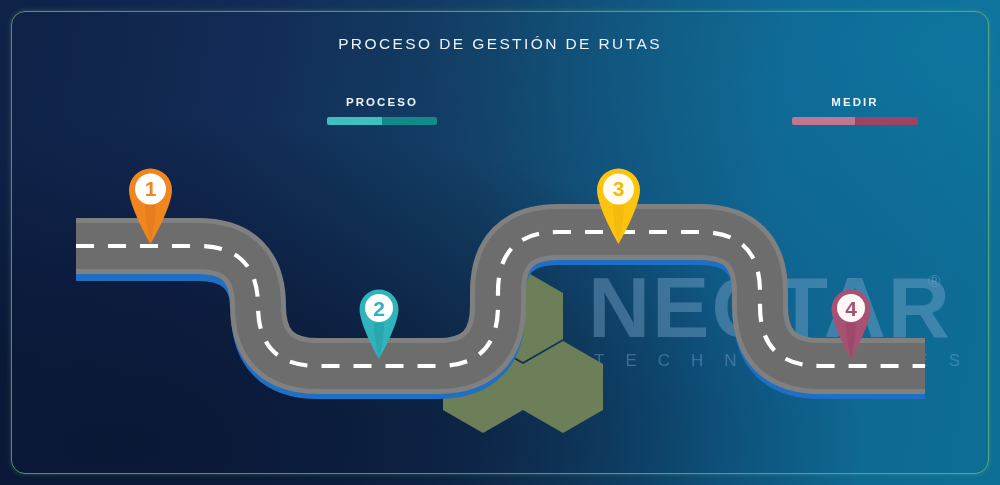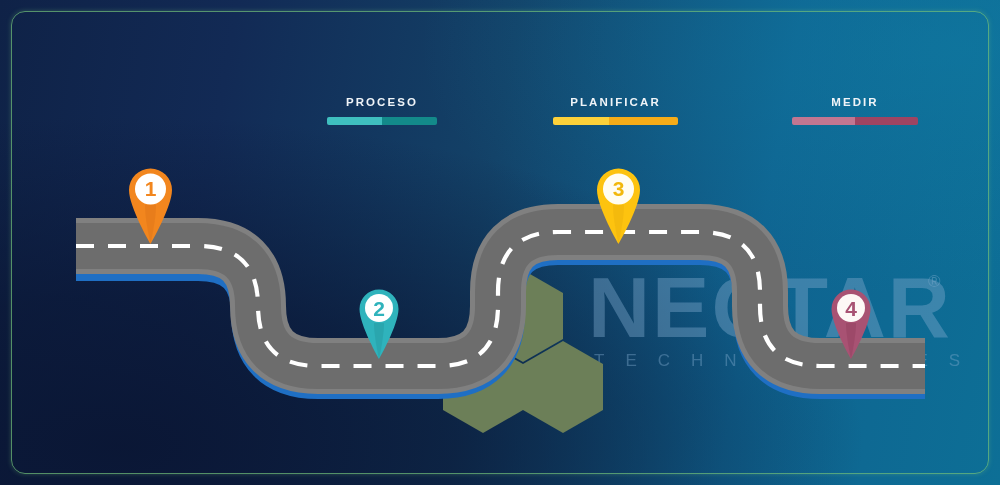--- a/index.html
+++ b/index.html
@@ -165,31 +165,28 @@
                L 700,232 Q 760,232 760,292 L 760,306 Q 760,366 820,366
                L 925,366"></path>
 
       <path fill="none" stroke="#ffffff" stroke-width="4.2" stroke-linecap="butt" stroke-dasharray="18 14" d="M 76,246 L 198,246 Q 258,246 258,306 L 258,306 Q 258,366 318,366
                L 438,366 Q 498,366 498,306 L 498,292 Q 498,232 558,232
                L 700,232 Q 760,232 760,292 L 760,306 Q 760,366 820,366
                L 925,366"></path>
     </g>
   </svg>
 
+  <div id="title">PROCESO DE GESTIÓN DE RUTAS</div>
 
 
   <div class="step" style="left:327px; width:110px;">
     <div class="step-label" style="color:#f0f4f8;">PROCESO</div>
     <div class="step-bar" style="background:linear-gradient(90deg,#3fbfbf 0%,#3fbfbf 50%,#138a8a 50%,#138a8a 100%);"></div>
   </div>
 
-  <div class="step" style="left:553px; width:125px;">
-    <div class="step-label" style="color:#f0f4f8;">PLANIFICAR</div>
-    <div class="step-bar" style="background:linear-gradient(90deg,#fdd13a 0%,#fdd13a 45%,#f6ac18 45%,#f6ac18 100%);"></div>
-  </div>
 
   <div class="step" style="left:792px; width:126px;">
     <div class="step-label" style="color:#f0f4f8;">MEDIR</div>
     <div class="step-bar" style="background:linear-gradient(90deg,#c27691 0%,#c27691 50%,#9e4462 50%,#9e4462 100%);"></div>
   </div>
 
   <div class="pin" style="left:124px; top:160px; width:53px; height:85px;">
     <svg width="53" height="85" viewBox="0 0 53 85">
       <path d="M26.5,84 C26.5,84 5,47 5,30 A21.5,21.5 0 1 1 48,30 C48,47 26.5,84 26.5,84 Z" fill="#f2861e"></path>
       <path d="M26.5,84 C26.5,84 21,60 21,45 L32,45 C32,60 26.5,84 26.5,84 Z" fill="#e0761a" opacity="0.55"></path>

